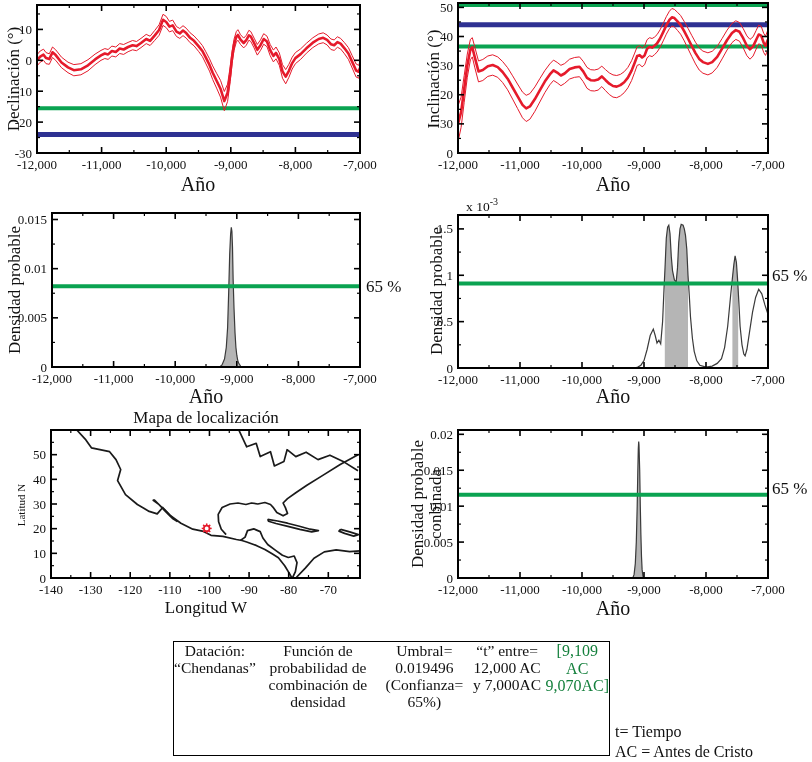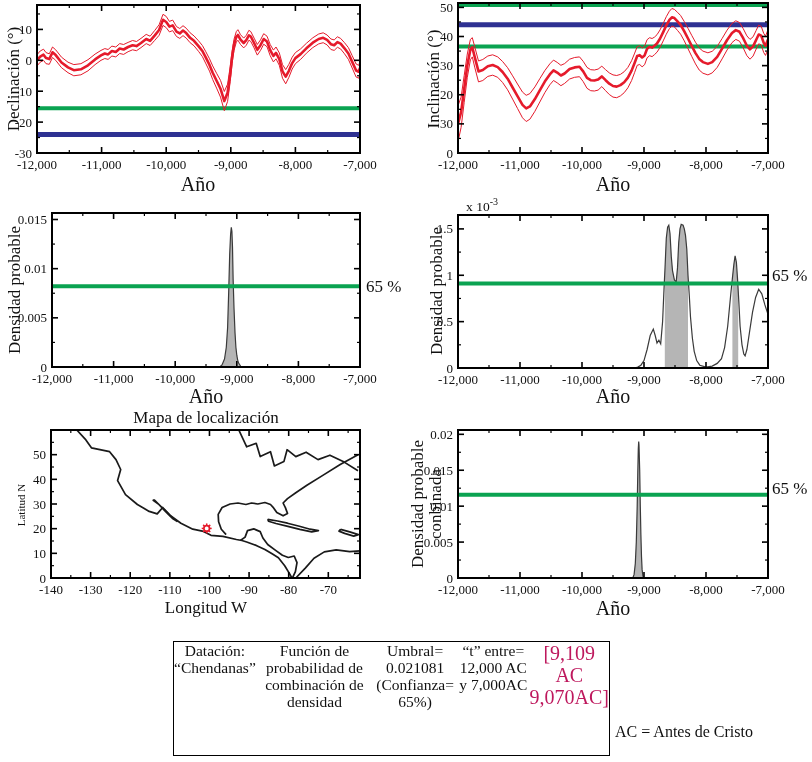--- a/index.html
+++ b/index.html
@@ -13,21 +13,21 @@
   .vctr{transform:translateY(-50%);}
   .axis-title{font-size:17px;}
   .xaxis-title{font-size:20px;}
   .small{font-size:11px;}
   .thresh{font-size:17px;}
   .scale{font-size:13.5px;}
   .scale sup{font-size:10px;}
   #caption-box{position:absolute;left:173px;top:641px;width:437px;height:115px;
        border:1.5px solid #000;box-sizing:border-box;display:flex;
        justify-content:space-evenly;text-align:center;font-size:15.5px;line-height:1.1;}
-  #caption-box .hl{color:#be185d;font-size:20px;}
+  #caption-box .hl{color:#15803d;font-size:16px;}
   #legend{position:absolute;left:615px;top:722px;font-size:16px;line-height:1.25;}
   .rot2{line-height:1.05;text-align:center;}
 </style>
 </head>
 <body>
 
 <div id="page">
   <svg id="fig" width="812" height="762" viewBox="0 0 812 762">
       <line x1="37" x2="360" y1="108.19832985386222" y2="108.19832985386222" stroke="#0aa351" stroke-width="4"></line>
       <line x1="37" x2="360" y1="134.46137787056367" y2="134.46137787056367" stroke="#2e3192" stroke-width="5"></line>
@@ -451,21 +451,22 @@
     </div>
   <div class="lbl ctr xaxis-title" style="left:613px;top:608px;">Año</div>
 
   <div class="lbl vctr thresh" style="left:366px;top:287px;">65 %</div>
   <div class="lbl vctr thresh" style="left:772px;top:276px;">65 %</div>
   <div class="lbl vctr thresh" style="left:772px;top:489px;">65 %</div>
 
   <div id="caption-box">
     <div>Datación: “Chendanas”</div>
     <div>Función de probabilidad de combinación de densidad</div>
-    <div>Umbral= 0.021081 (Confianza= 65%)</div>
+    <div>Umbral= 0.019496 (Confianza= 65%)</div>
     <div>“t” entre= 12,000 AC y 7,000AC</div>
     <div class="hl">[9,109 AC  9,070AC]</div>
   </div>
 
   <div id="legend">
+    <div>t= Tiempo</div>
     <div>AC = Antes de Cristo</div>
   </div>
 </div>
 
 </body></html>

